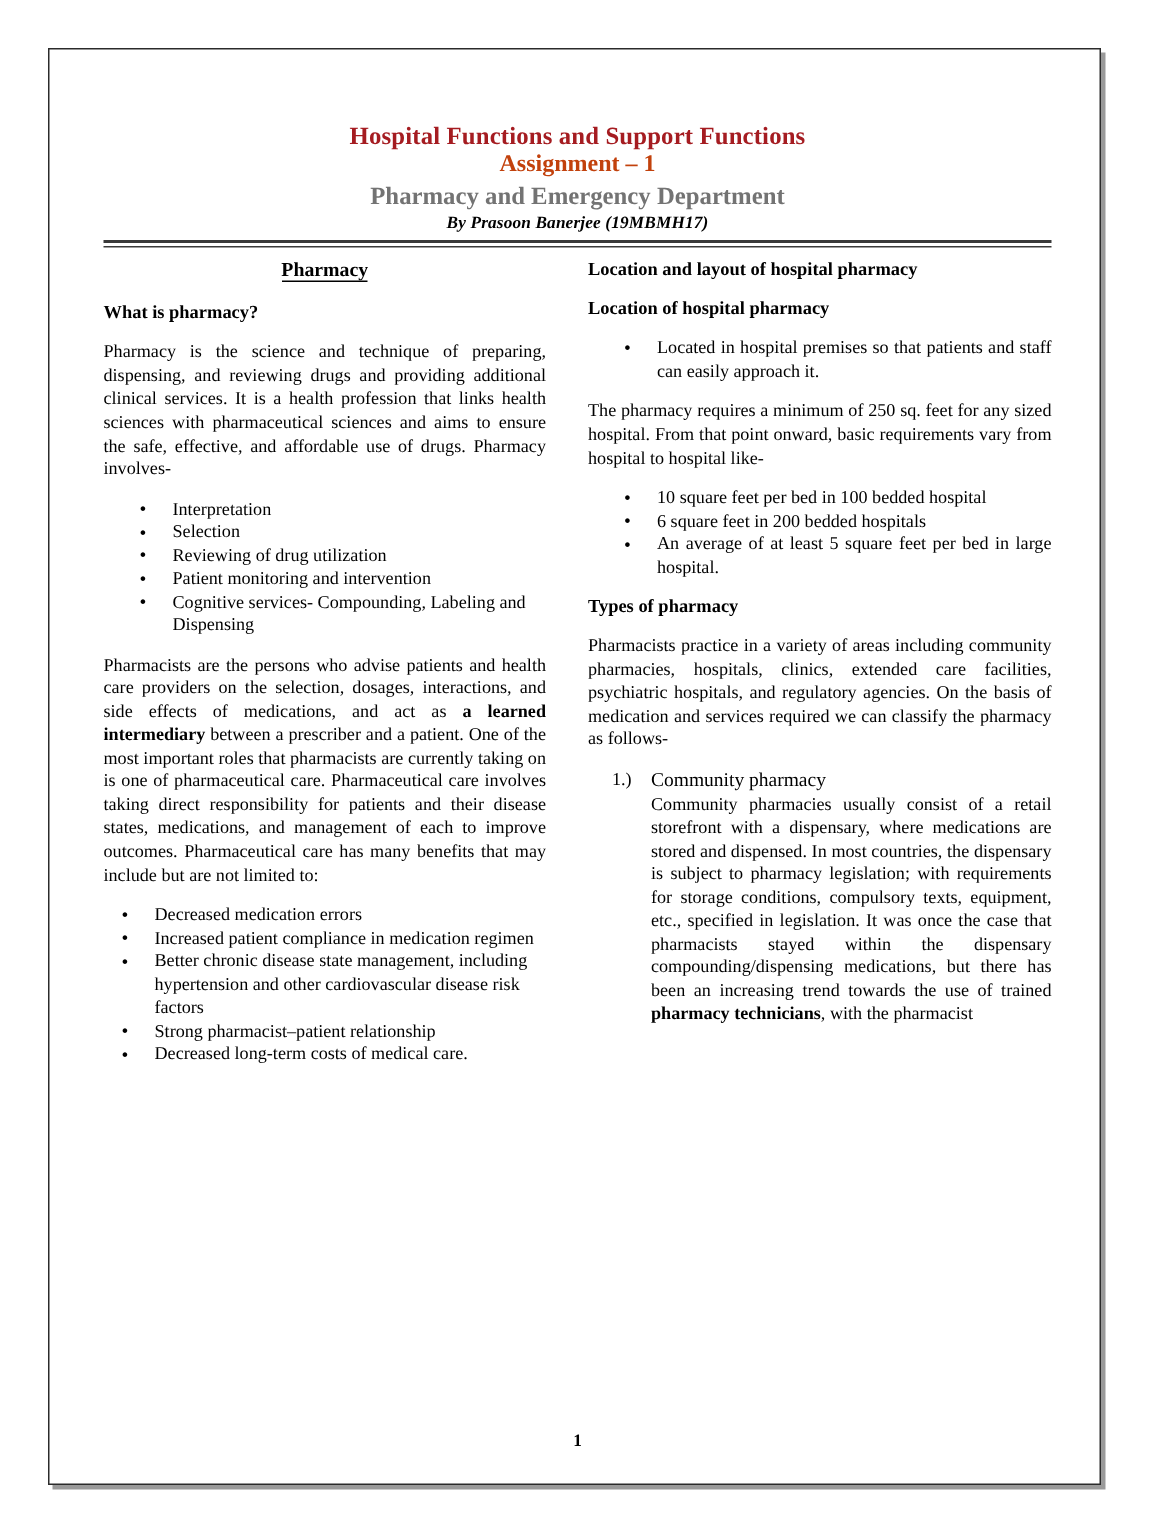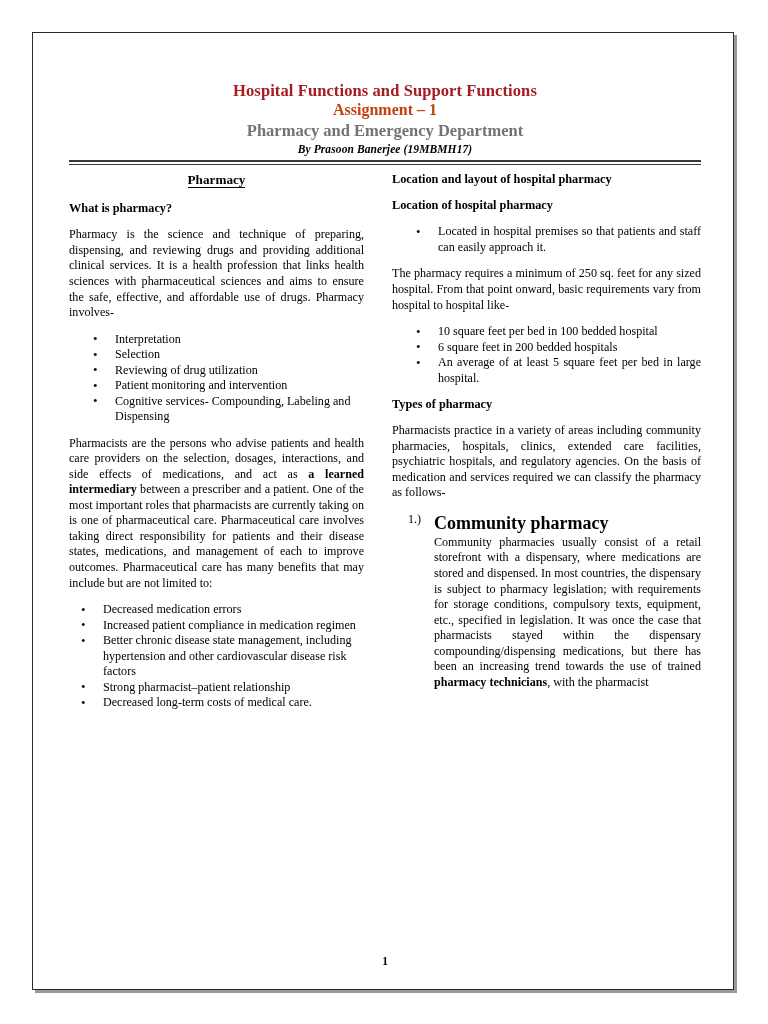--- a/index.html
+++ b/index.html
@@ -165,22 +165,22 @@
     position: relative;
     padding-left: 42px;
   }
   .num-marker {
     position: absolute;
     left: 16px;
     top: 0;
     font-size: 12.1px;
   }
   .num-title {
-    font-weight: bold;
-    font-size: 18px;
+    font-weight: normal;
+    font-size: 13px;
     margin-top: 32px;
   }
   .num-body {
     display: block;
     text-align: justify;
     margin-top: 0px;
   }
 
   b, .b { font-weight: bold; }
 

